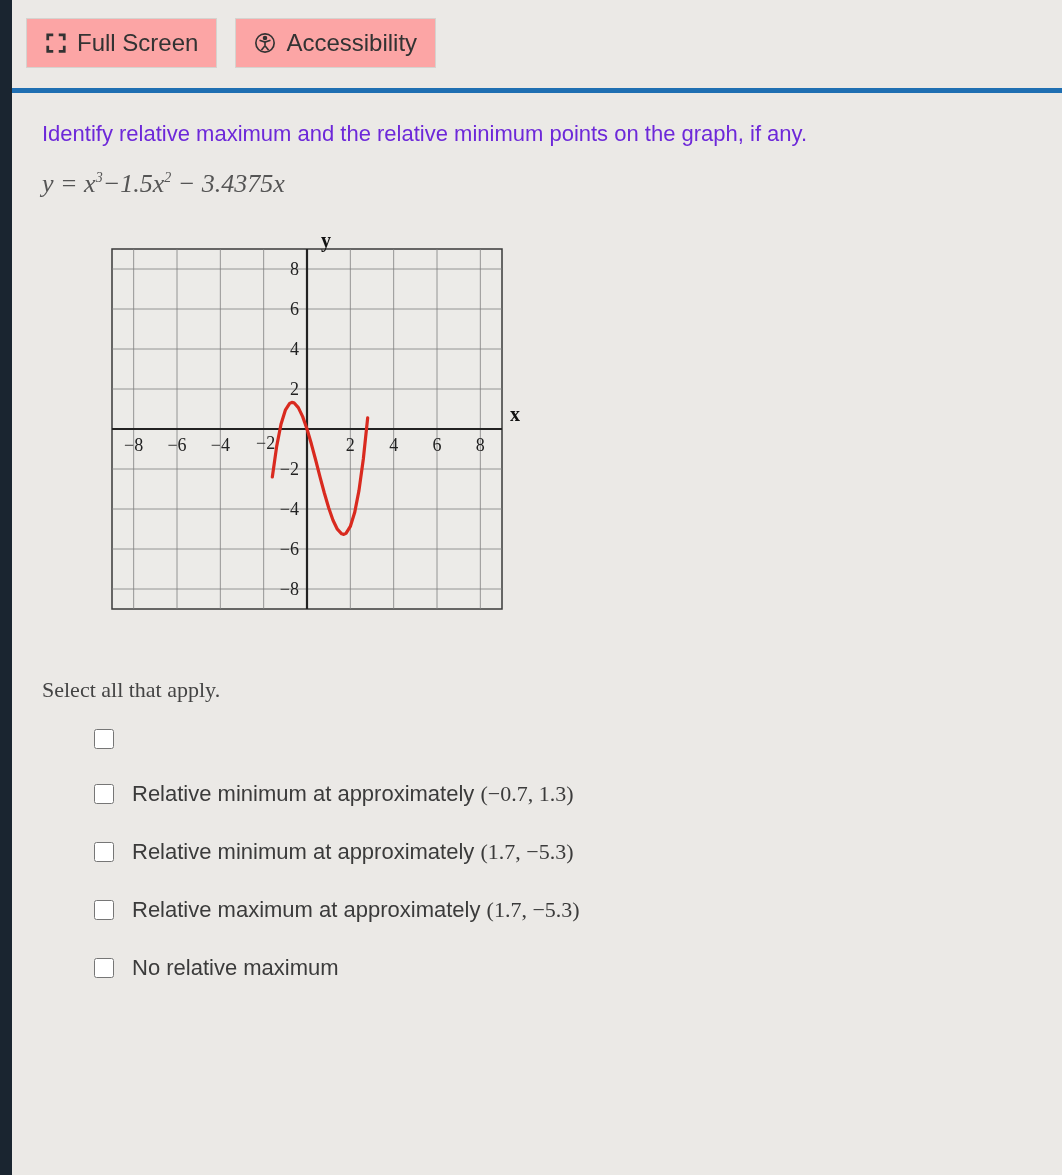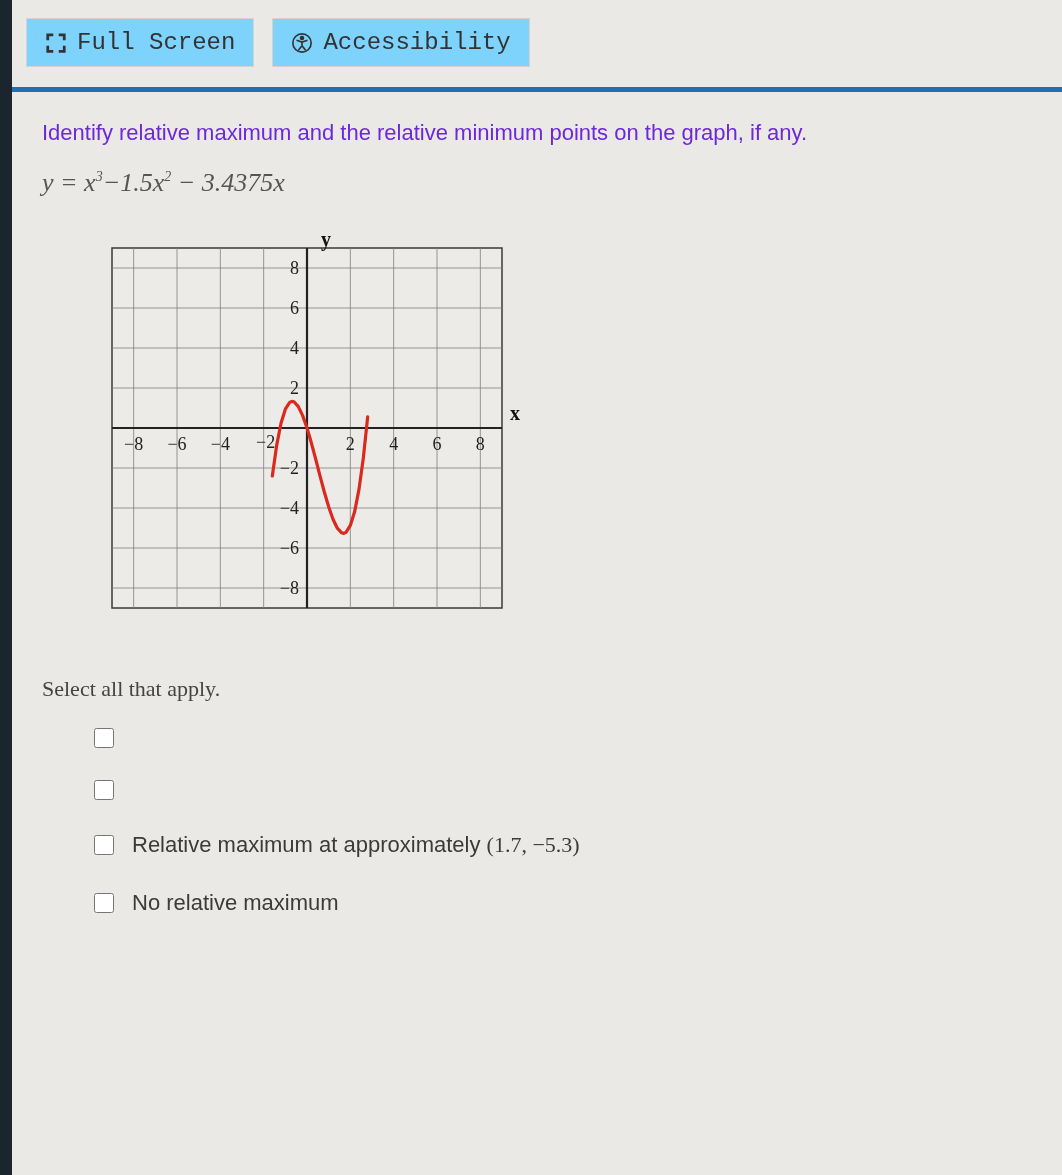--- a/index.html
+++ b/index.html
@@ -22,30 +22,29 @@
     left: 12px; right: 0; top: 0; bottom: 0;
     background: #ebe9e6;
   }
   .toolbar {
     padding: 18px 0 14px 14px;
     display: flex;
     gap: 18px;
     align-items: center;
   }
   .tb-btn {
-    background: #7dd3fc;
+    background: #fca5a5;
     border: 1px solid #d5d3cf;
     padding: 10px 18px;
     display: flex;
     align-items: center;
     gap: 10px;
     font-size: 24px;
     color: #333;
     cursor: pointer;
-    font-family: Liberation Mono, monospace;
   }
   .tb-btn .icon svg { display: block; }
   .divider {
     height: 5px;
     background: #1f6fb2;
     margin-top: 6px;
   }
   .content {
     padding: 28px 30px 20px 30px;
     color: #333;
@@ -179,20 +178,25 @@
     </div>
 
     <div class="select-label">Select all that apply.</div>
 
     <div class="options" id="options">
         <label class="opt">
           <input type="checkbox" style="">
         </label>
         <label class="opt">
           <input type="checkbox" style="">
+          <span>Relative minimum at approximately <span class="math">(−0.7, 1.3)</span></span>
+        </label>
+        <label class="opt">
+          <input type="checkbox" style="">
+          <span>Relative minimum at approximately <span class="math">(1.7, −5.3)</span></span>
         </label>
         <label class="opt">
           <input type="checkbox" style="">
           <span>Relative maximum at approximately <span class="math">(1.7, −5.3)</span></span>
         </label>
         <label class="opt">
           <input type="checkbox" style="">
           <span>No relative maximum</span>
         </label>
       </div>

